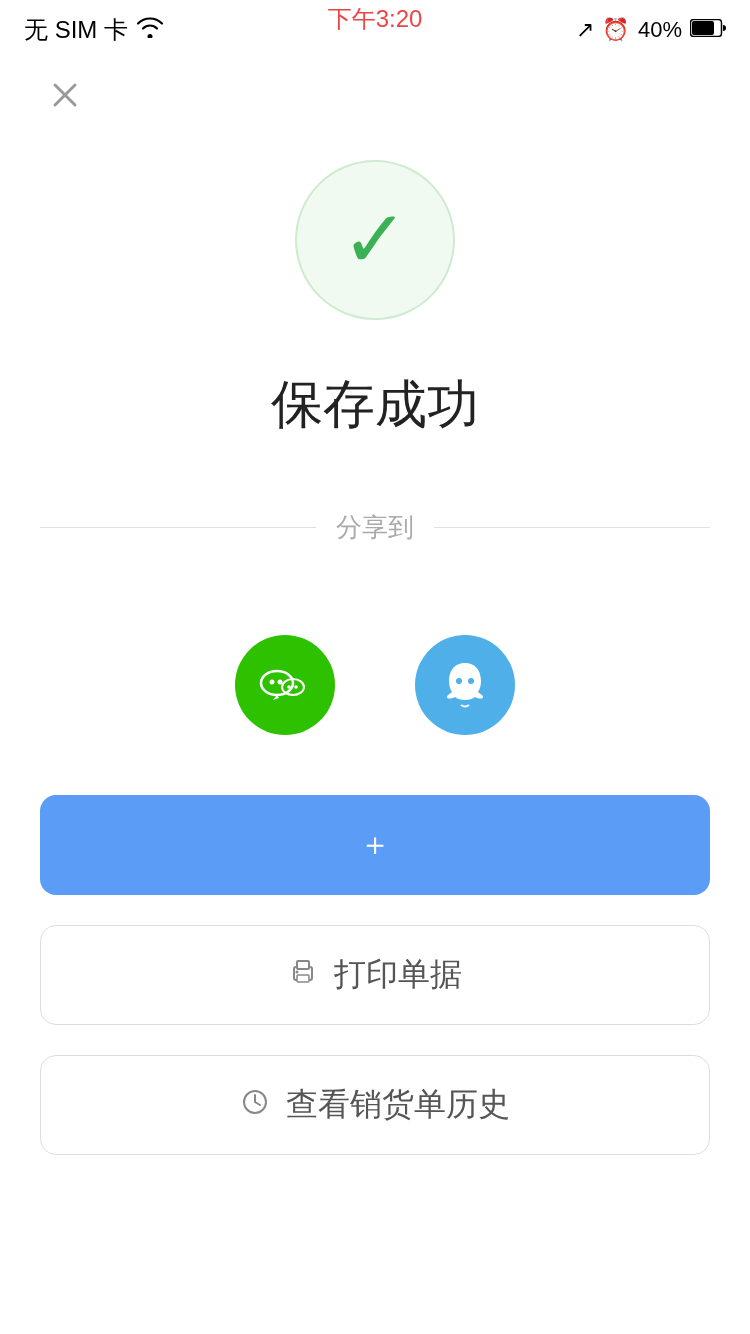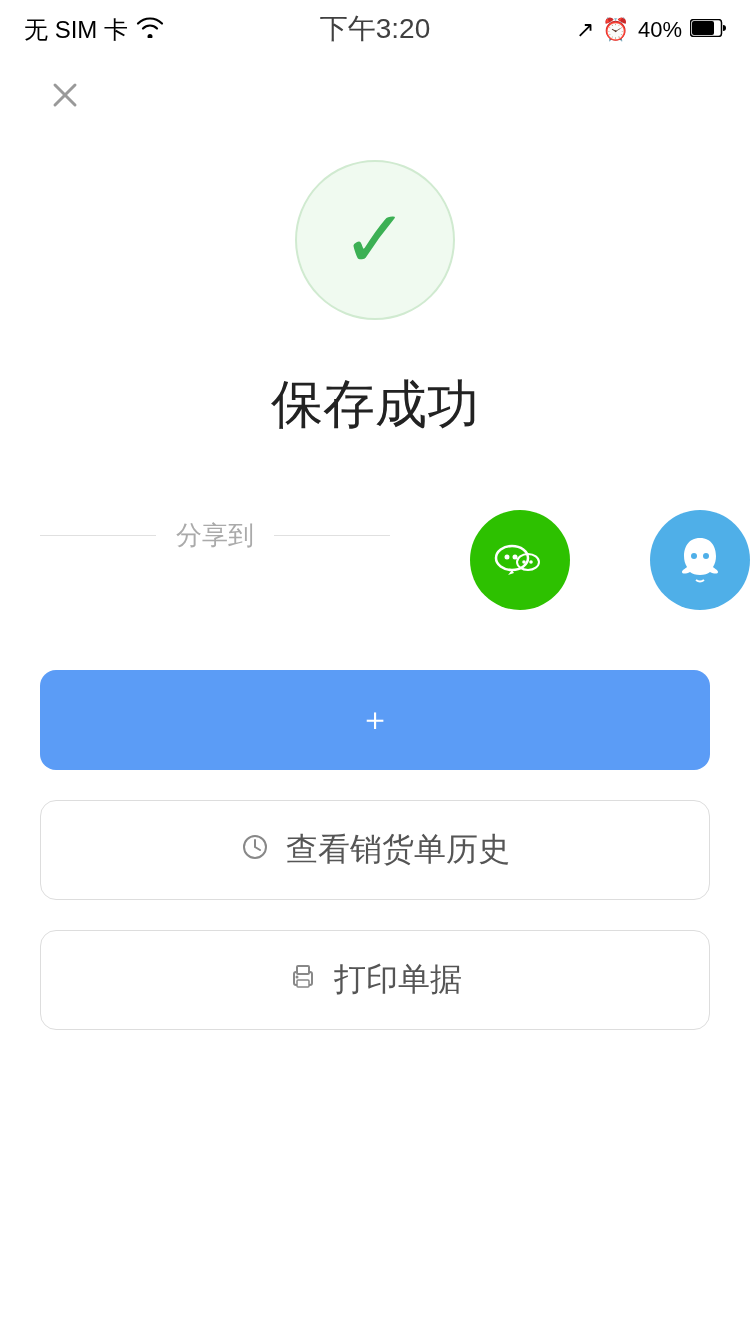--- a/index.html
+++ b/index.html
@@ -25,27 +25,27 @@
     }
     .status-left {
       font-size: 24px;
       color: #000;
       font-weight: 400;
       display: flex;
       align-items: center;
       gap: 8px;
     }
     .status-center {
-      font-size: 28px;
-      color: #404040;
+      font-size: 24px;
+      color: #ef4444;
       font-weight: 500;
       position: absolute;
       left: 50%;
       transform: translateX(-50%);
-      top: 10px;
+      top: 3px;
     }
     .status-right {
       display: flex;
       align-items: center;
       gap: 8px;
       font-size: 22px;
       color: #000;
     }
 
     
@@ -97,21 +97,21 @@
       color: #222;
       font-weight: 400;
       margin-bottom: 70px;
       font-family: Liberation Mono, monospace;
     }
 
     
     .share-section {
       width: 100%;
       display: flex;
-      flex-direction: row;
+      flex-direction: column;
       align-items: center;
       margin-bottom: 60px;
       gap: 40px;
     }
     .share-divider {
       width: 100%;
       display: flex;
       align-items: center;
       margin-bottom: 50px;
       padding: 0 40px;
@@ -268,32 +268,32 @@
     </div>
   </div>
 
   <div class="action-buttons">
     <button class="btn btn-primary">
       <span>＋</span>
     </button>
     <button class="btn btn-secondary">
       <span class="btn-icon">
         <svg width="30" height="30" viewBox="0 0 30 30" fill="none">
-          <circle cx="15" cy="15" r="11" stroke="#888" stroke-width="2"></circle>
-          <polyline points="15,8 15,15 20,18" stroke="#888" stroke-width="2" stroke-linecap="round"></polyline>
+          <rect x="6" y="10" width="18" height="13" rx="2" stroke="#888" stroke-width="2"></rect>
+          <rect x="9" y="4" width="12" height="8" rx="1" fill="white" stroke="#888" stroke-width="2"></rect>
+          <rect x="9" y="18" width="12" height="7" rx="1" fill="white" stroke="#888" stroke-width="1.5"></rect>
+          <circle cx="9" cy="15" r="1.5" fill="#888"></circle>
         </svg>
       </span>
-      <span>查看销货单历史</span>
+      <span>打印单据</span>
     </button>
     <button class="btn btn-secondary">
       <span class="btn-icon">
         <svg width="30" height="30" viewBox="0 0 30 30" fill="none">
-          <rect x="6" y="10" width="18" height="13" rx="2" stroke="#888" stroke-width="2"></rect>
-          <rect x="9" y="4" width="12" height="8" rx="1" fill="white" stroke="#888" stroke-width="2"></rect>
-          <rect x="9" y="18" width="12" height="7" rx="1" fill="white" stroke="#888" stroke-width="1.5"></rect>
-          <circle cx="9" cy="15" r="1.5" fill="#888"></circle>
+          <circle cx="15" cy="15" r="11" stroke="#888" stroke-width="2"></circle>
+          <polyline points="15,8 15,15 20,18" stroke="#888" stroke-width="2" stroke-linecap="round"></polyline>
         </svg>
       </span>
-      <span>打印单据</span>
+      <span>查看销货单历史</span>
     </button>
   </div>
 
 </div>
 
 </body></html>

